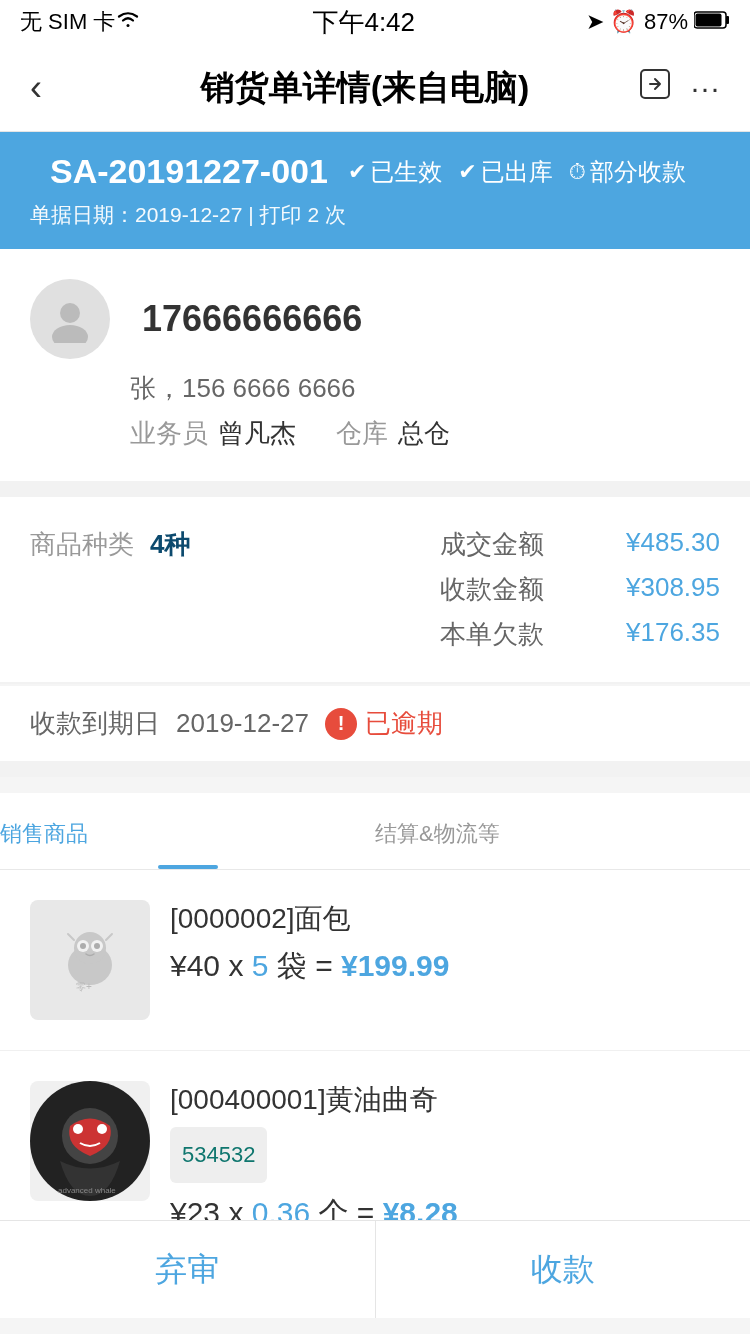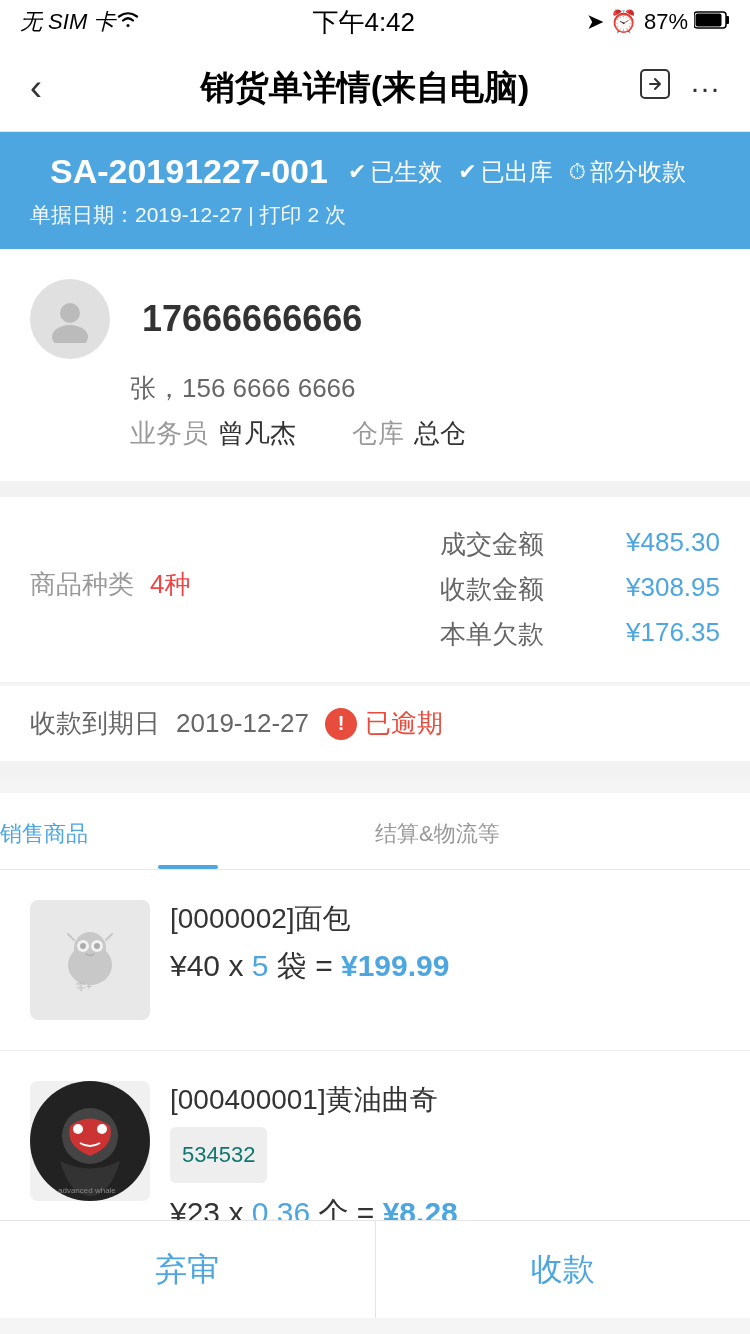--- a/index.html
+++ b/index.html
@@ -17,21 +17,21 @@
     .status-bar {
       width: 750px;
       height: 44px;
       background: #fff;
       display: flex;
       align-items: center;
       justify-content: space-between;
       padding: 0 20px;
       font-size: 24px;
     }
-    .status-left { display: flex; align-items: center; gap: 0; font-size: 22px; font-style: italic; }
+    .status-left { display: flex; align-items: center; gap: 0; font-size: 22px; }
     .status-center { font-size: 26px; font-weight: 500; }
     .status-right { display: flex; align-items: center; gap: 6px; font-size: 22px; }
 
     
     .nav-bar {
       width: 750px;
       height: 88px;
       background: #fff;
       border-bottom: 1px solid #e5e5e5;
       display: flex;
@@ -115,21 +115,21 @@
     .customer-name {
       font-size: 36px;
       font-weight: 600;
       color: #333;
     }
     .customer-sub { font-size: 26px; color: #666; padding-left: 100px; margin-bottom: 10px; }
     .customer-meta {
       display: flex;
       align-items: center;
       padding-left: 100px;
-      gap: 56px;
+      gap: 40px;
     }
     .meta-item { font-size: 26px; color: #666; display: flex; gap: 10px; }
     .meta-label { color: #999; }
     .meta-value { color: #333; }
 
     
     .divider {
       height: 16px;
       background: #f2f2f2;
     }
@@ -137,23 +137,23 @@
     
     .summary-card {
       background: #fff;
       padding: 30px;
     }
     .summary-row {
       display: flex;
       justify-content: space-between;
       align-items: flex-start;
     }
-    .summary-left { font-size: 26px; color: #666; display: flex; align-items: center; gap: 16px; margin-top: 40px; }
+    .summary-left { font-size: 26px; color: #666; display: flex; align-items: center; gap: 16px; }
     .summary-type-label { color: #999; }
-    .summary-type-value { color: #ef4444; font-weight: 400; }
+    .summary-type-value { color: #0c4a6e; font-weight: 700; }
     .summary-right { display: flex; flex-direction: column; align-items: flex-end; gap: 10px; }
     .amount-row { display: flex; justify-content: space-between; width: 280px; font-size: 26px; }
     .amount-label { color: #666; }
     .amount-value { color: #4da6e0; font-weight: 500; }
 
     
     .due-date-card {
       background: #fff;
       margin-top: 2px;
       padding: 20px 30px;

